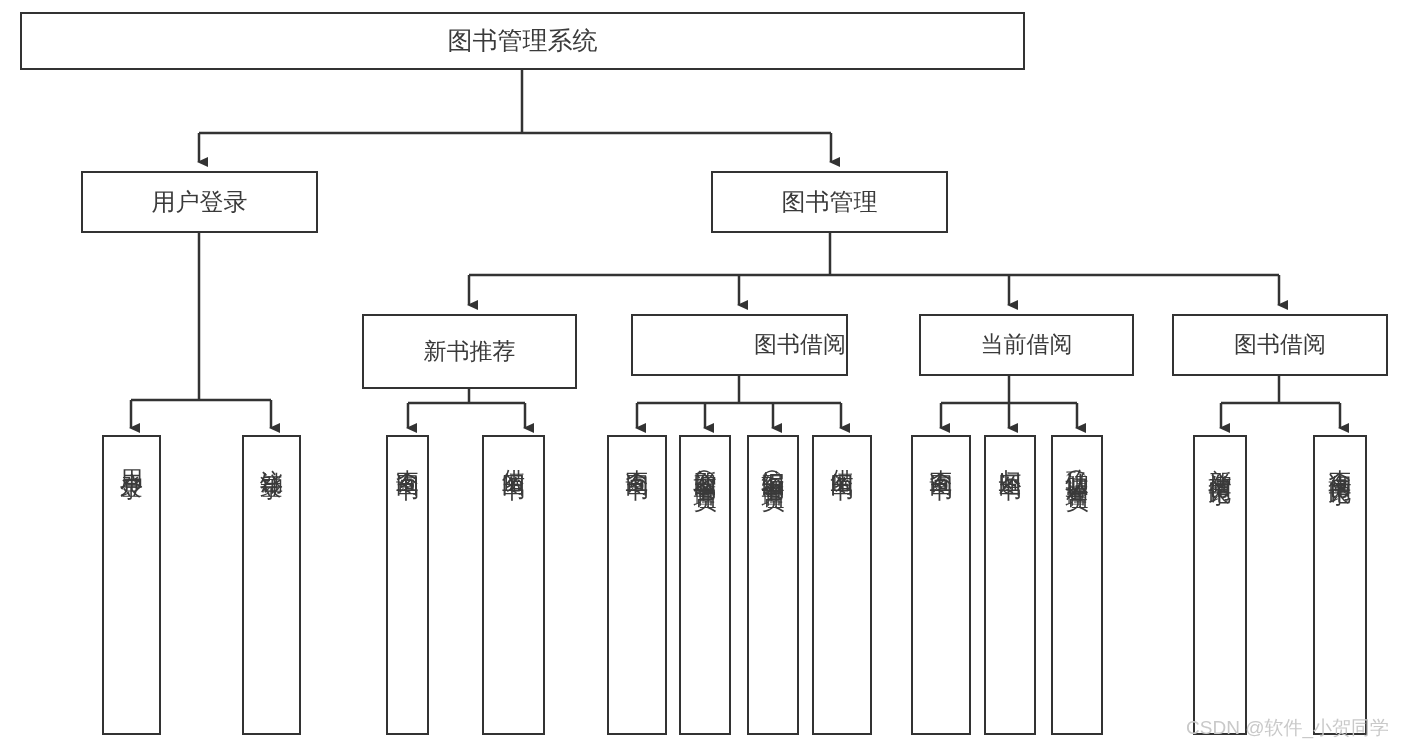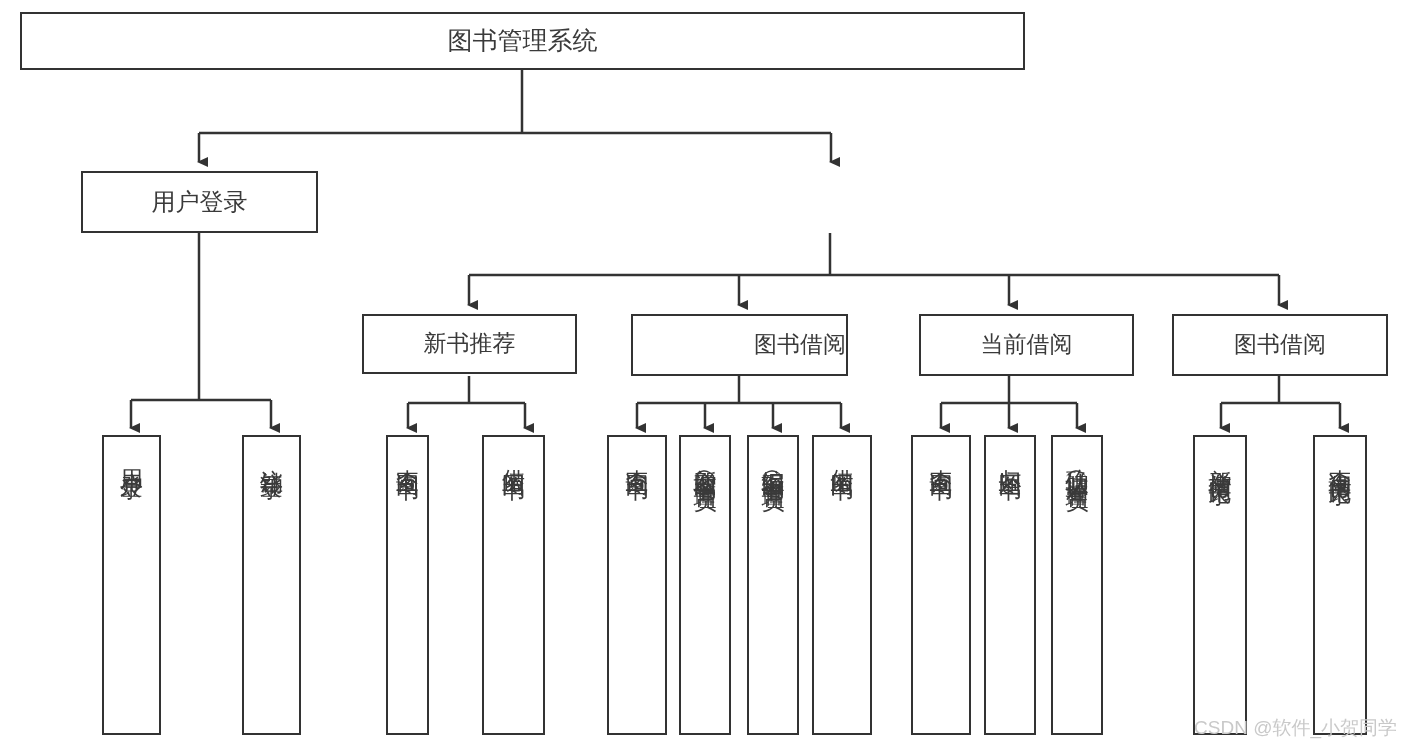--- a/index.html
+++ b/index.html
@@ -54,21 +54,21 @@
   .node-leaf .node-label {
     font-size: 23px;
     writing-mode: vertical-rl;
     text-orientation: upright;
     letter-spacing: 3px;
     line-height: 1;
     white-space: pre;
   }
   #watermark {
     position: absolute;
-    right: 8px;
+    right: 16px;
     bottom: 6px;
     font-size: 19px;
     color: #c9c9c9;
     font-family: "Liberation Sans", "DejaVu Sans", sans-serif;
     white-space: nowrap;
     pointer-events: none;
   }
 </style>
 </head>
 <body>
@@ -125,22 +125,25 @@
     </g>
   </svg>
 
   <div class="node-box node-root" style="left:20px; top:12px; width:1005px; height:58px;">
     <span class="node-label">图书管理系统</span>
   </div>
 
   <div class="node-box node-l1" style="left:81px; top:171px; width:237px; height:62px;">
     <span class="node-label">用户登录</span>
   </div>
-
-  <div class="node-box node-l2" style="left:362px; top:314px; width:215px; height:60px;">
+  <div class="node-box node-l1" style="left:711px; top:171px; width:237px; height:62px;">
+    <span class="node-label">图书管理</span>
+  </div>
+
+  <div class="node-box node-l2" style="left:362px; top:314px; width:215px; height:75px;">
     <span class="node-label">新书推荐</span>
   </div>
   <div class="node-box node-l2" style="left:631px; top:314px; width:217px; height:62px;justify-content:flex-end;">
     <span class="node-label">图书借阅</span>
   </div>
   <div class="node-box node-l2" style="left:902px; top:314px; width:215px; height:62px;margin-left:17px;">
     <span class="node-label">当前借阅</span>
   </div>
   <div class="node-box node-l2" style="left:1172px; top:314px; width:216px; height:62px;">
     <span class="node-label">图书借阅</span>

